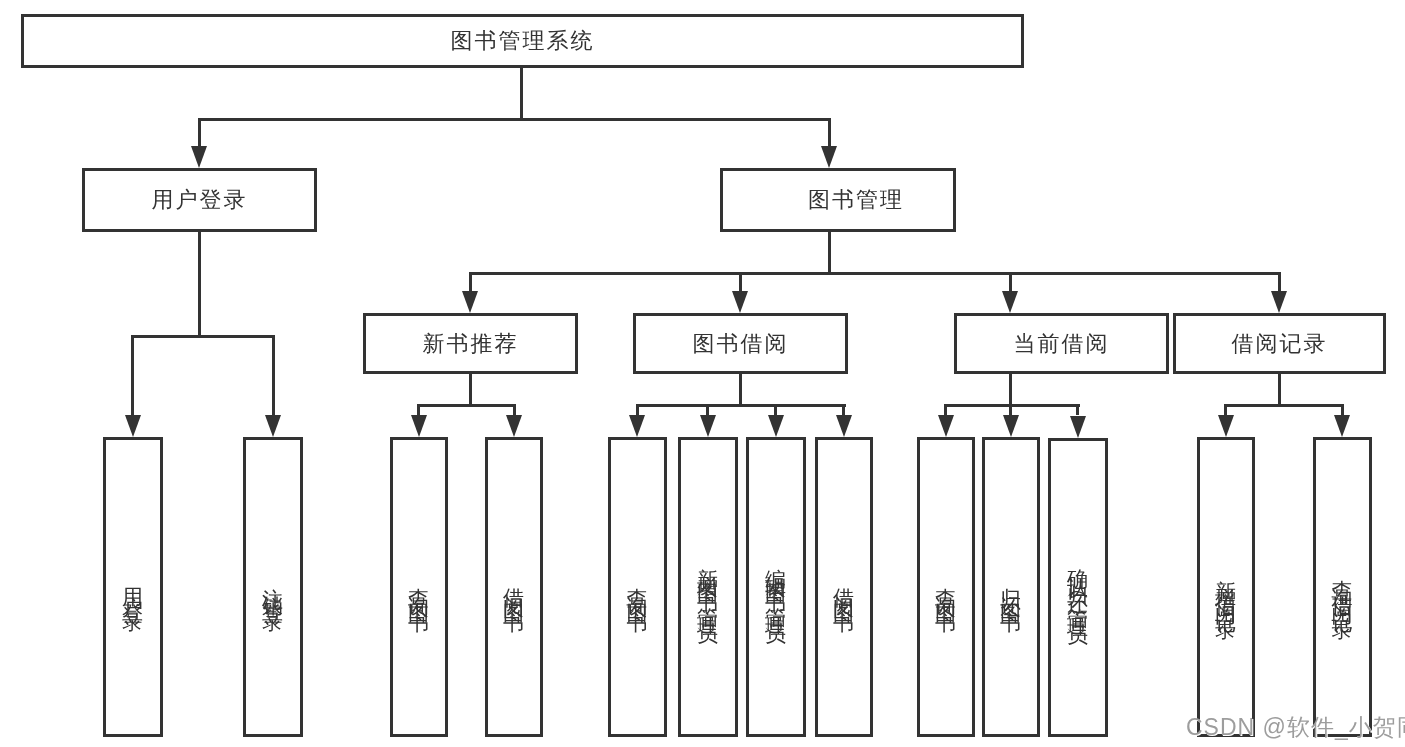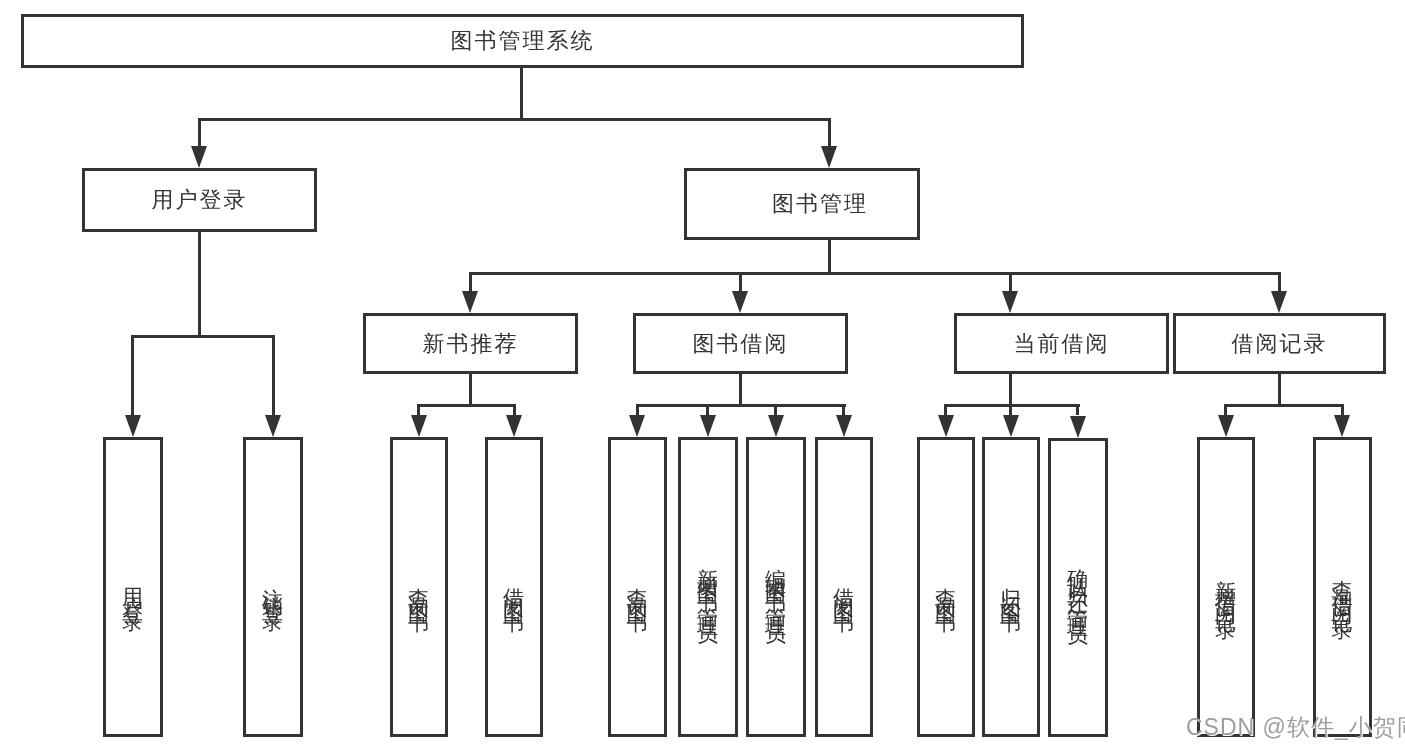--- a/index.html
+++ b/index.html
@@ -46,21 +46,21 @@
   <div class="box" style="left:21px; top:14px; width:1003px; height:54px;">图书管理系统</div>
 
   <div class="vline" style="left:520px; top:68px; height:52px;"></div>
   <div class="hline" style="left:198px; top:118px; width:633px;"></div>
   <div class="vline" style="left:198px; top:118px; height:30px;"></div>
   <div class="arrow" style="left:191px; top:146px;"></div>
   <div class="vline" style="left:828px; top:118px; height:30px;"></div>
   <div class="arrow" style="left:821px; top:146px;"></div>
 
   <div class="box" style="left:82px; top:168px; width:235px; height:64px;">用户登录</div>
-  <div class="box" style="left:684px; top:168px; width:236px; height:72px;padding-left:36px;">图书管理</div>
+  <div class="box" style="left:720px; top:168px; width:236px; height:64px;padding-left:36px;">图书管理</div>
 
   <div class="vline" style="left:198px; top:232px; height:106px;"></div>
   <div class="hline" style="left:131px; top:335px; width:144px;"></div>
   <div class="vline" style="left:131px; top:335px; height:80px;"></div>
   <div class="arrow" style="left:125px; top:415px;"></div>
   <div class="vline" style="left:272px; top:335px; height:80px;"></div>
   <div class="arrow" style="left:265px; top:415px;"></div>
 
   <div class="vline" style="left:828px; top:232px; height:43px;"></div>
   <div class="hline" style="left:469px; top:272px; width:812px;"></div>

